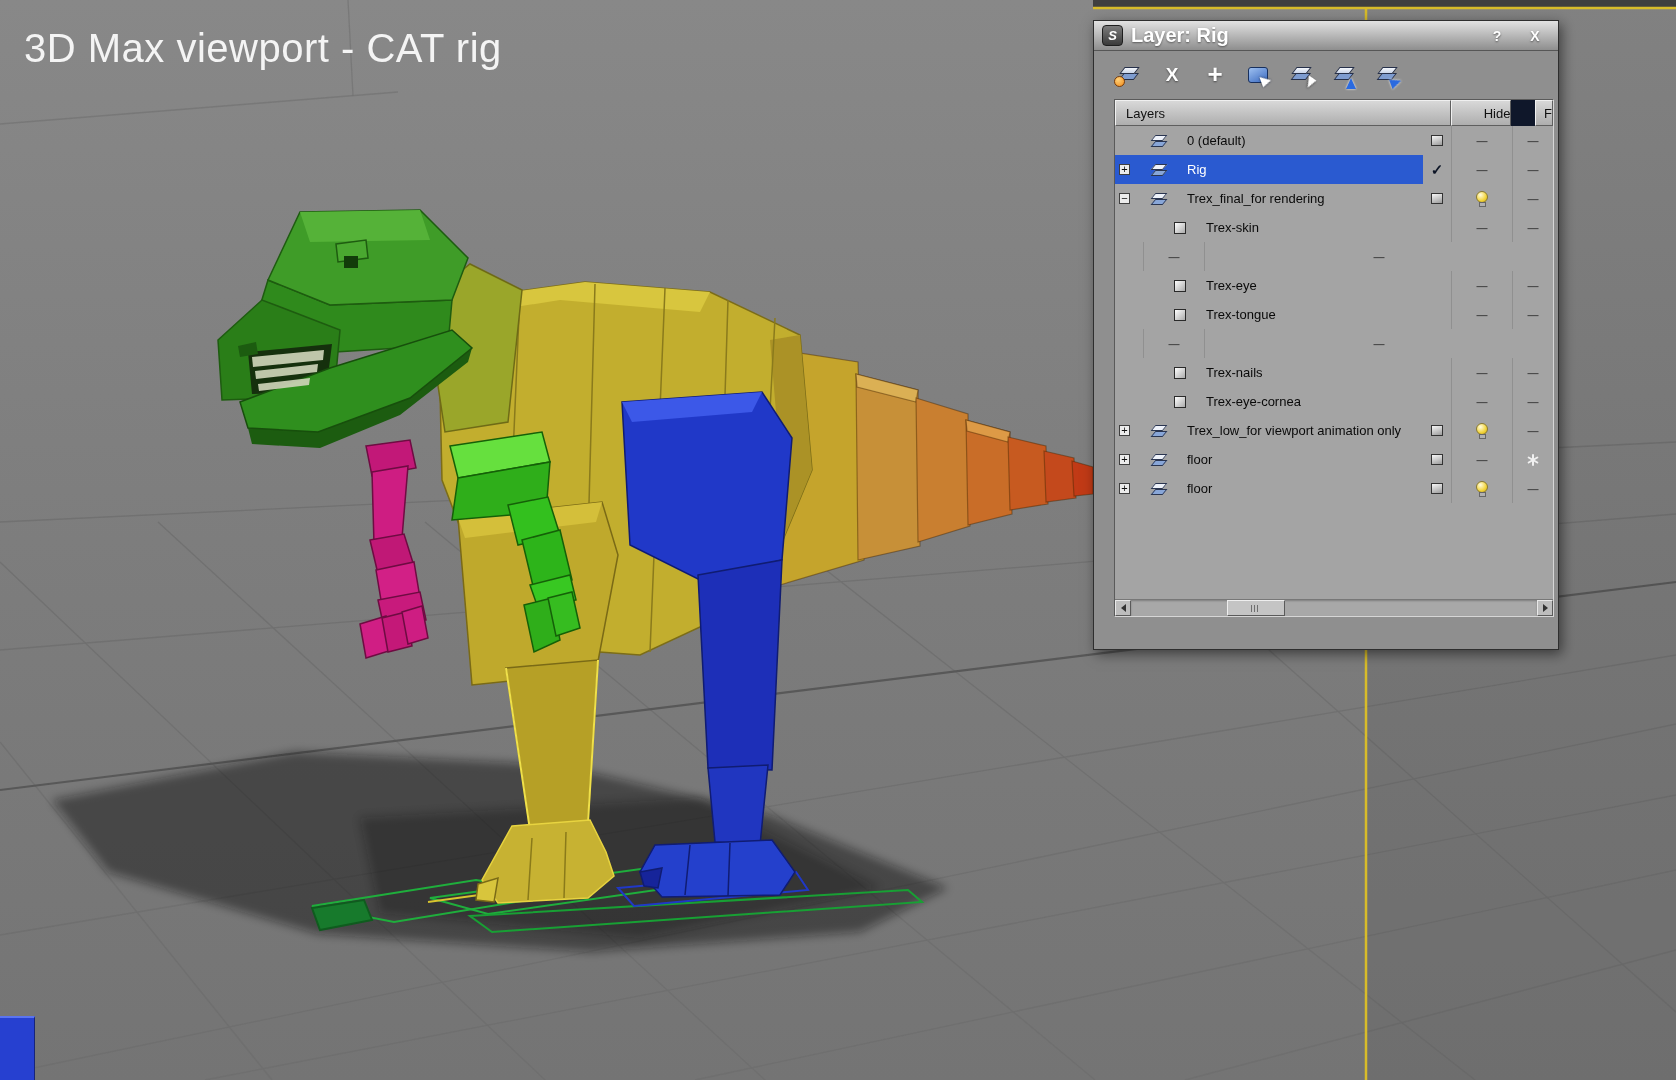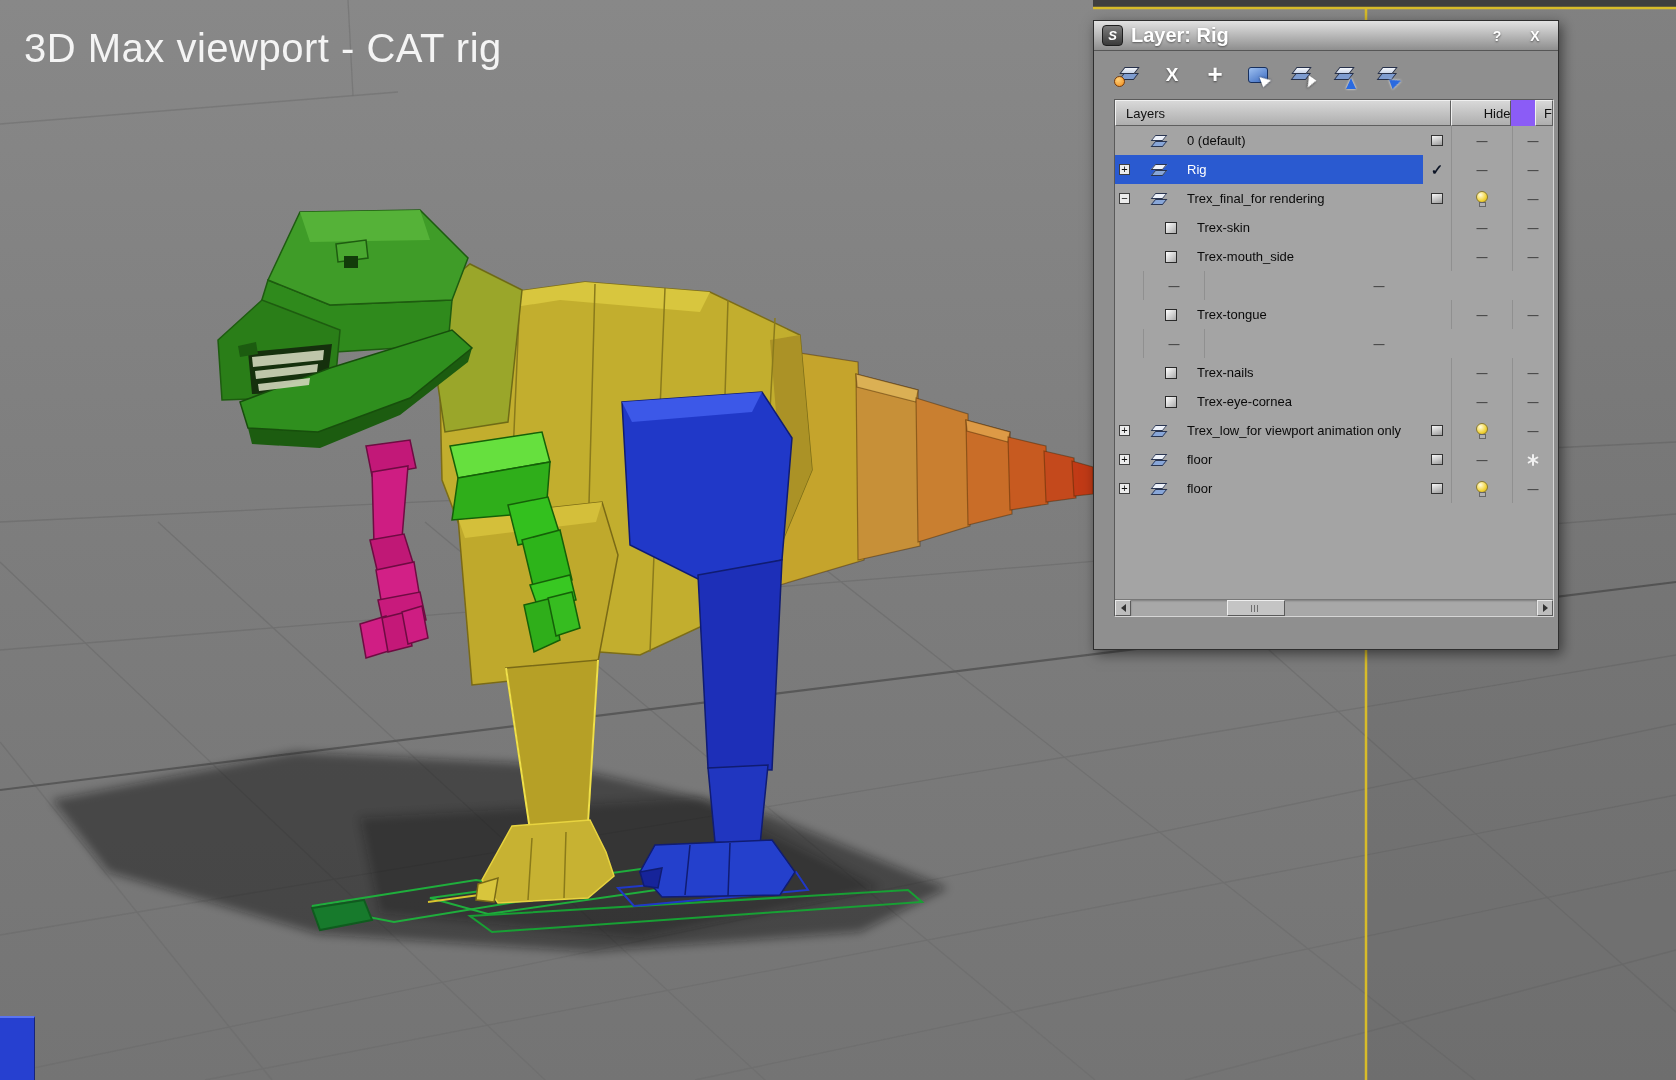--- a/index.html
+++ b/index.html
@@ -53,33 +53,33 @@
     transform:rotate(35deg);filter:drop-shadow(0 1px 1px rgba(0,0,0,.6));}
   .layers-up-arrow-icon::after{content:"";position:absolute;right:0;bottom:-4px;width:0;height:0;
     border-bottom:11px solid #2a6ae0;border-left:5px solid transparent;border-right:5px solid transparent;
     filter:drop-shadow(0 0 1px #fff);}
   .layers-run-icon::after{content:"";position:absolute;right:-2px;bottom:-3px;width:0;height:0;
     border-bottom:11px solid #2a6ae0;border-left:5px solid transparent;border-right:5px solid transparent;
     transform:rotate(70deg);filter:drop-shadow(0 0 1px #fff);}
 
   .listwrap{position:absolute;left:20px;right:4px;top:78px;bottom:32px;
     display:flex;flex-direction:column;
-    border:1px solid;border-color:#5a5a5a #d6d6d6 #d6d6d6 #5a5a5a;background:#8b5cf6;}
+    border:1px solid;border-color:#5a5a5a #d6d6d6 #d6d6d6 #5a5a5a;background:#0f172a;}
   .lhdr{display:flex;height:26px;flex:0 0 26px;font-size:13px;color:#111;}
   .hc{background:linear-gradient(#d8d8d8,#aeaeae);border:1px solid;
     border-color:#f0f0f0 #5f5f5f #5f5f5f #f0f0f0;display:flex;align-items:center;
     box-sizing:border-box;overflow:hidden;white-space:nowrap;padding-left:32px;}
   .hc-name{flex:0 0 336px;padding-left:10px;}
   .hc-hide{flex:0 0 60px;justify-content:center;}
   .hc-free{flex:1;padding-left:8px;margin-left:24px;}
   .lrows{flex:1;overflow:hidden;background:#a4a4a4;}
   .lrow{display:flex;align-items:center;height:29px;font-size:13px;color:#0a0a0a;}
   .cell-name{flex:0 0 308px;display:flex;align-items:center;gap:20px;padding-left:4px;
     height:100%;box-sizing:border-box;overflow:hidden;white-space:nowrap;}
-  .lrow.ind1 .cell-name{padding-left:19px;}
+  .lrow.ind1 .cell-name{padding-left:28px;}
   .lrow.sel .cell-name{background:#2a5ad0;color:#fff;}
   .cell-cur{flex:0 0 28px;}
   .cell-hide{flex:0 0 60px;border-left:1px solid rgba(0,0,0,.12);}
   .cell-frz{flex:1;border-left:1px solid rgba(0,0,0,.12);}
   .cell-cur,.cell-hide,.cell-frz{display:flex;align-items:center;justify-content:center;height:100%;}
   .expand{width:11px;height:11px;flex:0 0 11px;border:1px solid #3f3f3f;background:#ececec;
     font-size:11px;line-height:9px;text-align:center;color:#111;box-sizing:border-box;}
   .expand.hiddenbox{visibility:hidden;}
   .row-icon{display:inline-block;flex:0 0 auto;}
   .icon-layers{width:17px;height:13px;position:relative;}
@@ -357,36 +357,36 @@
       
     </div>
     <div class="cell-hide">
       <span class="glyph g-dash">—</span>
     </div>
     <div class="cell-frz">
       <span class="glyph g-dash">—</span>
     </div>
   </div>
           <div class="lrow ind1">
+    <div class="cell-cur">
+      
+    </div>
+    <div class="cell-hide">
+      <span class="glyph g-dash">—</span>
+    </div>
+    <div class="cell-frz">
+      <span class="glyph g-dash">—</span>
+    </div>
+  </div>
+          <div class="lrow ind1">
     <div class="cell-name">
       <span class="expand hiddenbox"></span>
       <span class="row-icon icon-cube"></span>
-      <span class="rlabel">Trex-mouth_side</span>
-    </div>
-    <div class="cell-cur">
-      
-    </div>
-    <div class="cell-hide">
-      <span class="glyph g-dash">—</span>
-    </div>
-    <div class="cell-frz">
-      <span class="glyph g-dash">—</span>
-    </div>
-  </div>
-          <div class="lrow ind1">
+      <span class="rlabel">Trex-eye</span>
+    </div>
     <div class="cell-cur">
       
     </div>
     <div class="cell-hide">
       <span class="glyph g-dash">—</span>
     </div>
     <div class="cell-frz">
       <span class="glyph g-dash">—</span>
     </div>
   </div>

